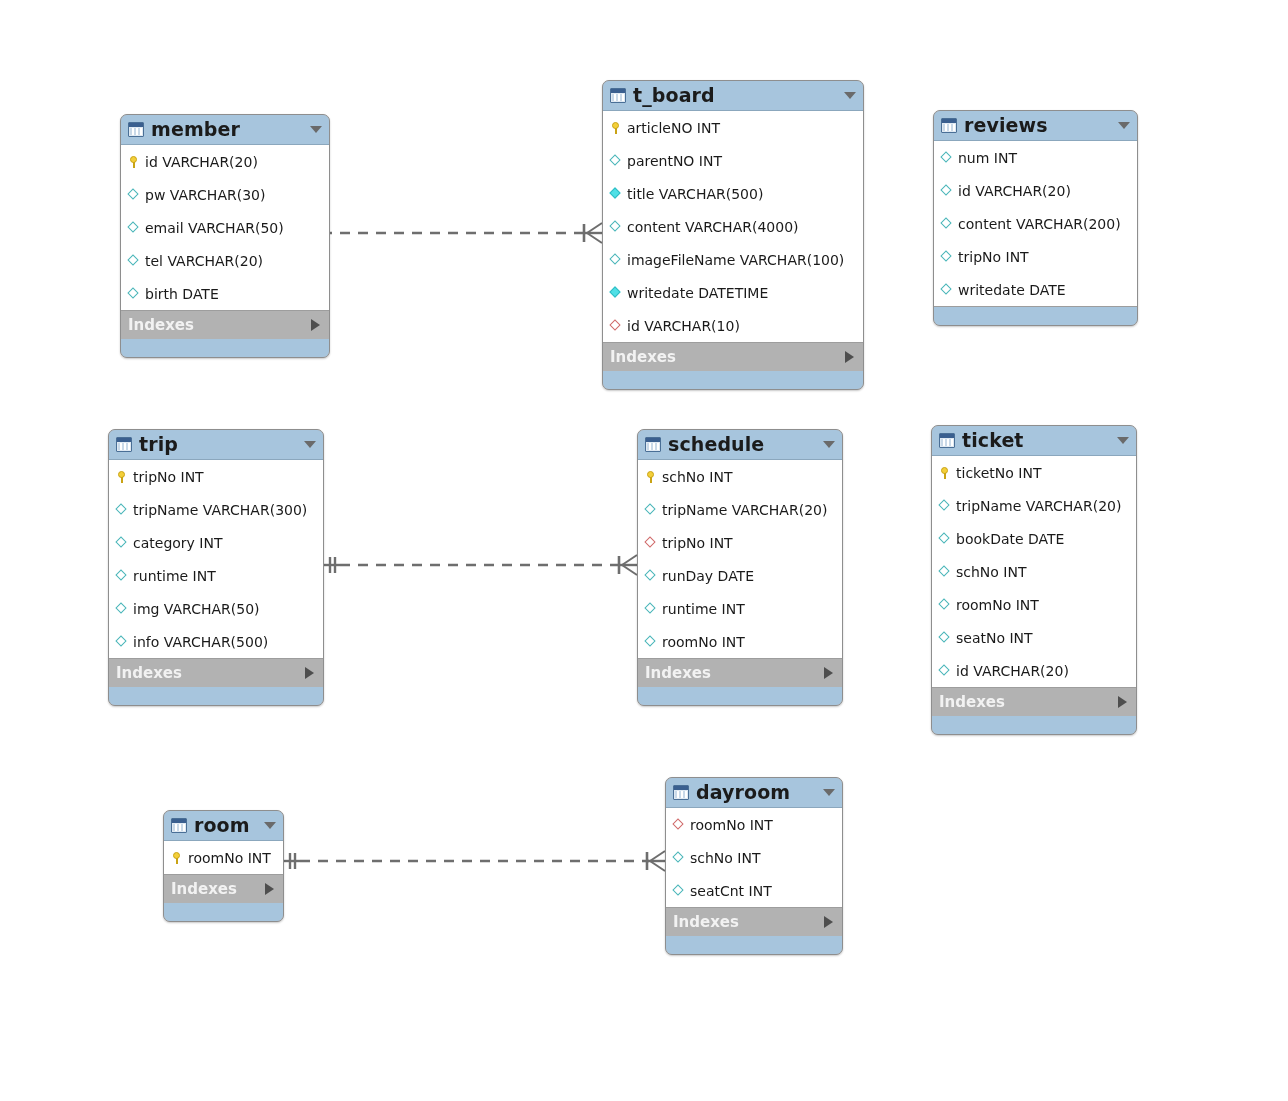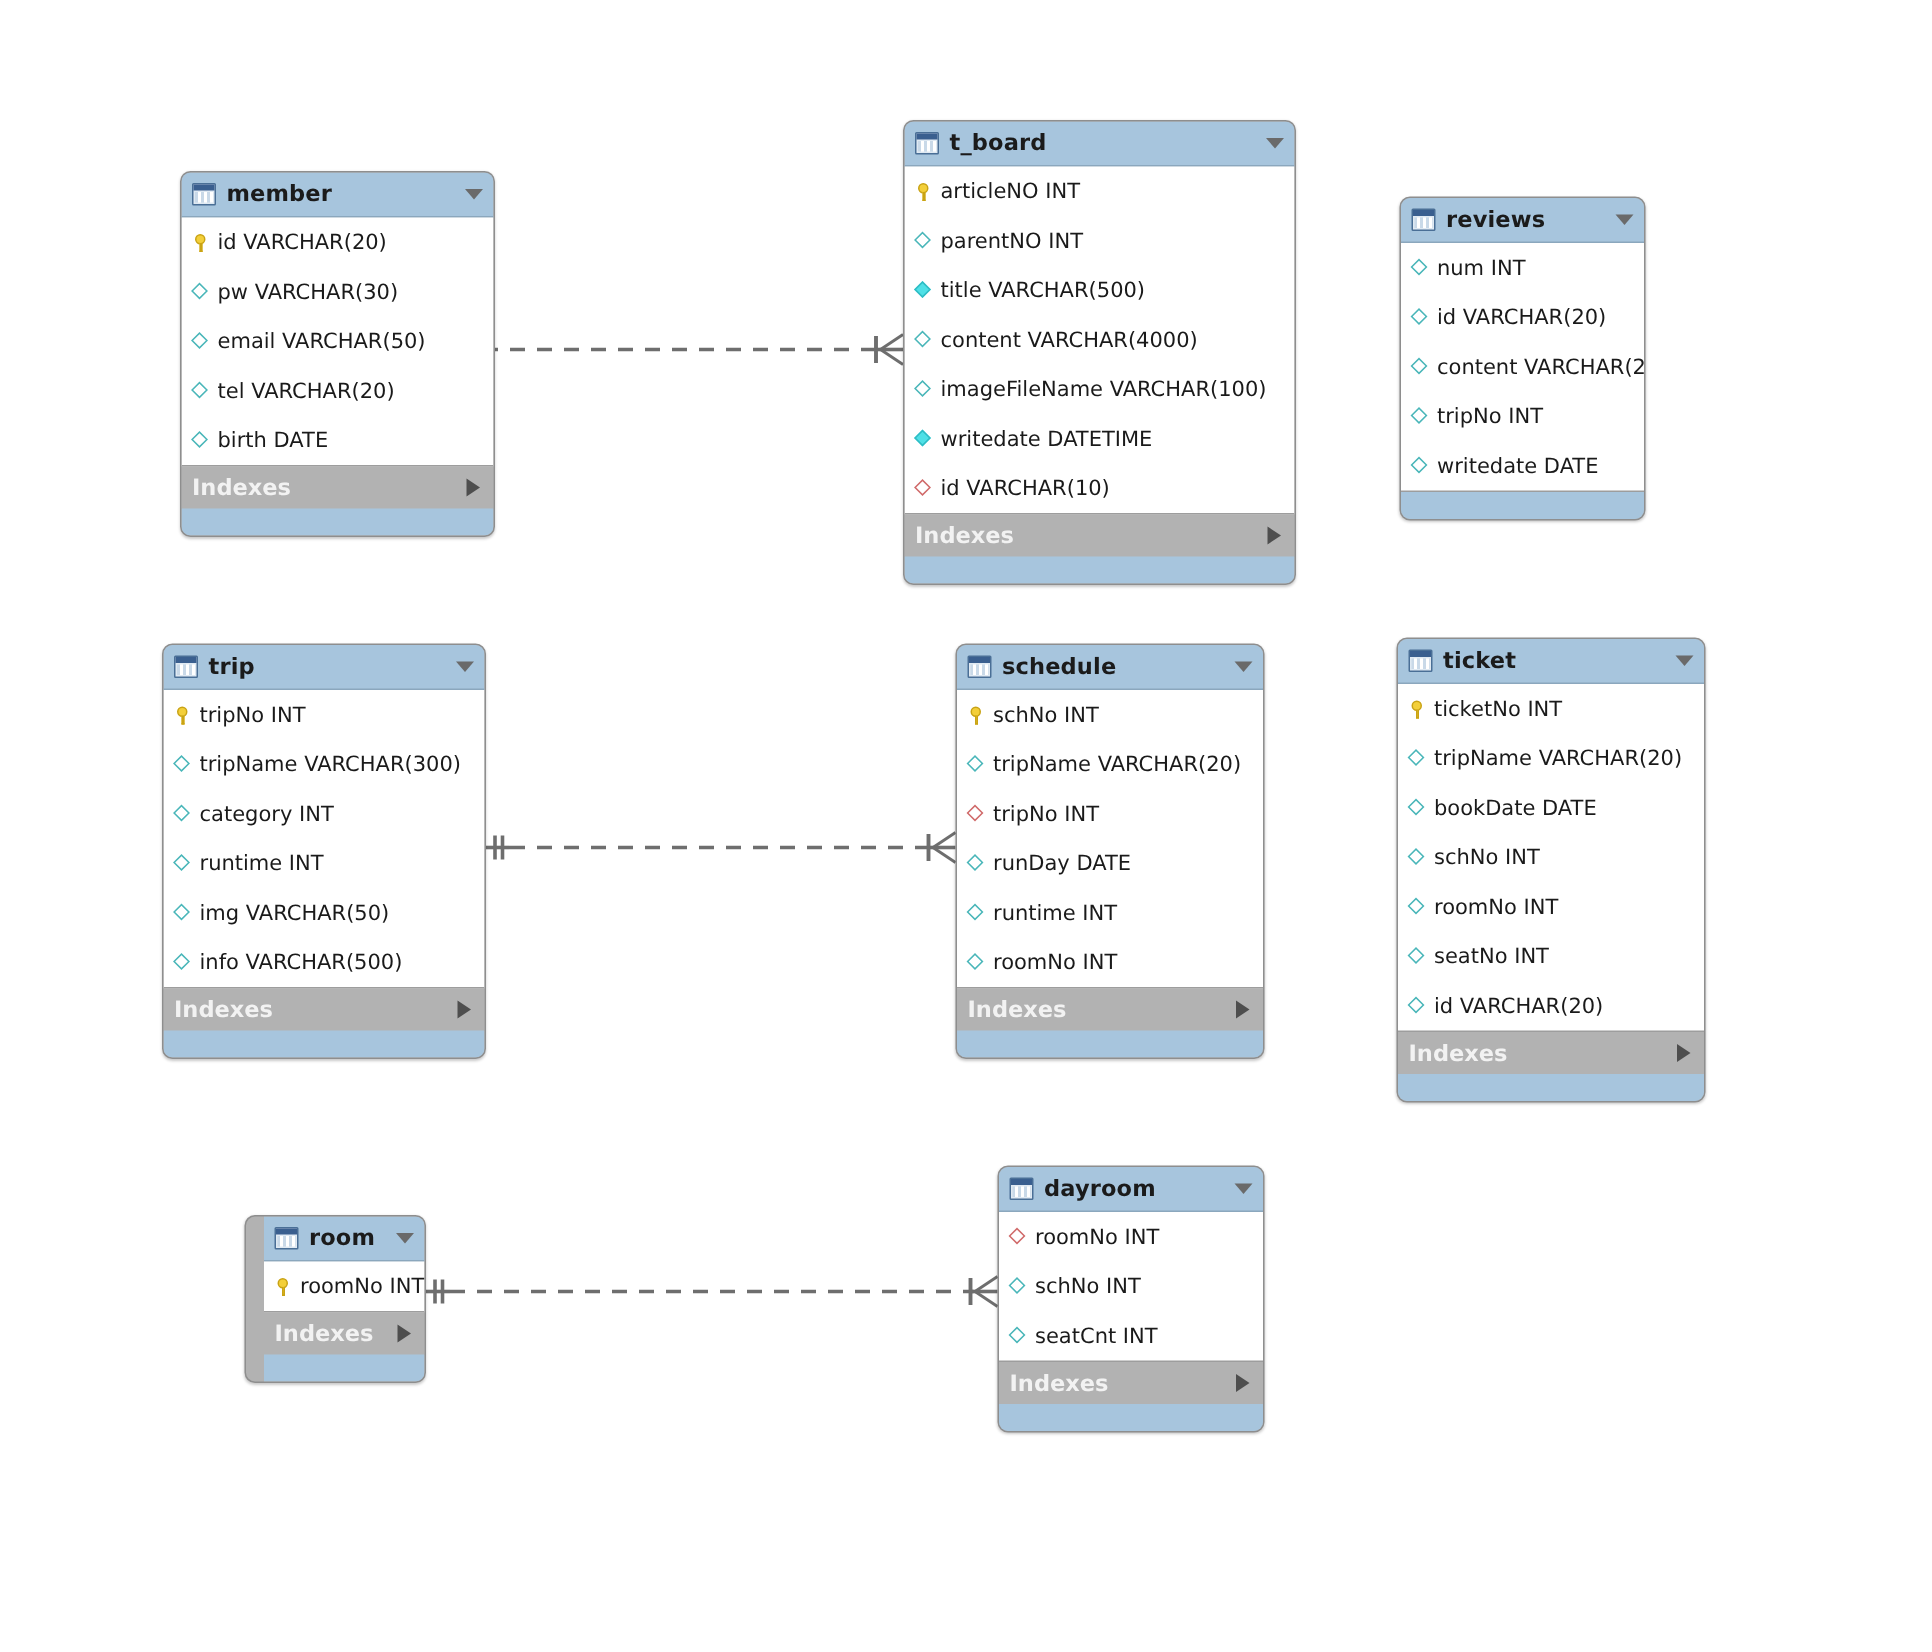--- a/index.html
+++ b/index.html
@@ -76,21 +76,21 @@
     position: absolute;
     left: 1px; top: 5px; right: 1px; bottom: 1px;
     background:
       linear-gradient(to right,
         #c9d9e8 0 2px, #ffffff 2px 4px,
         #c9d9e8 4px 6px, #ffffff 6px 8px,
         #c9d9e8 8px 10px, #ffffff 10px 12px,
         #c9d9e8 12px 14px);
   }
   .tbl-title {
-    font-size: 15px;
+    font-size: 19px;
     font-weight: bold;
     color: #1b1b1b;
     letter-spacing: 0.1px;
     white-space: nowrap;
     flex: 1 1 auto;
     line-height: 1;
   }
   .caret {
     width: 0; height: 0;
     flex: 0 0 auto;
@@ -315,21 +315,21 @@
             <span class="col-icon ic-diamond-fk"></span>
             <span class="col-text">id VARCHAR(10)</span>
           </div>
         </div>
         <div class="tbl-indexes">
           <span class="idx-label">Indexes</span>
           <span class="idx-arrow"></span>
         </div>
         <div class="tbl-footer"></div>
       </div>
-      <div class="tbl no-index" style="left: 933px; top: 131px; width: 164px;">
+      <div class="tbl no-index" style="left: 933px; top: 110px; width: 205px;">
         <div class="tbl-header">
           <span class="tbl-icon"></span>
           <span class="tbl-title">reviews</span>
           <span class="caret"></span>
         </div>
         <div class="tbl-cols">
           <div class="col">
             <span class="col-icon ic-diamond"></span>
             <span class="col-text">num INT</span>
           </div>
@@ -463,21 +463,21 @@
             <span class="col-icon ic-diamond"></span>
             <span class="col-text">id VARCHAR(20)</span>
           </div>
         </div>
         <div class="tbl-indexes">
           <span class="idx-label">Indexes</span>
           <span class="idx-arrow"></span>
         </div>
         <div class="tbl-footer"></div>
       </div>
-      <div class="tbl" style="left: 163px; top: 810px; width: 121px; padding-left: 12px;">
+      <div class="tbl" style="left: 163px; top: 810px; width: 121px;">
         <div class="tbl-header">
           <span class="tbl-icon"></span>
           <span class="tbl-title">room</span>
           <span class="caret"></span>
         </div>
         <div class="tbl-cols">
           <div class="col">
             <span class="col-icon ic-key"></span>
             <span class="col-text">roomNo INT</span>
           </div>

